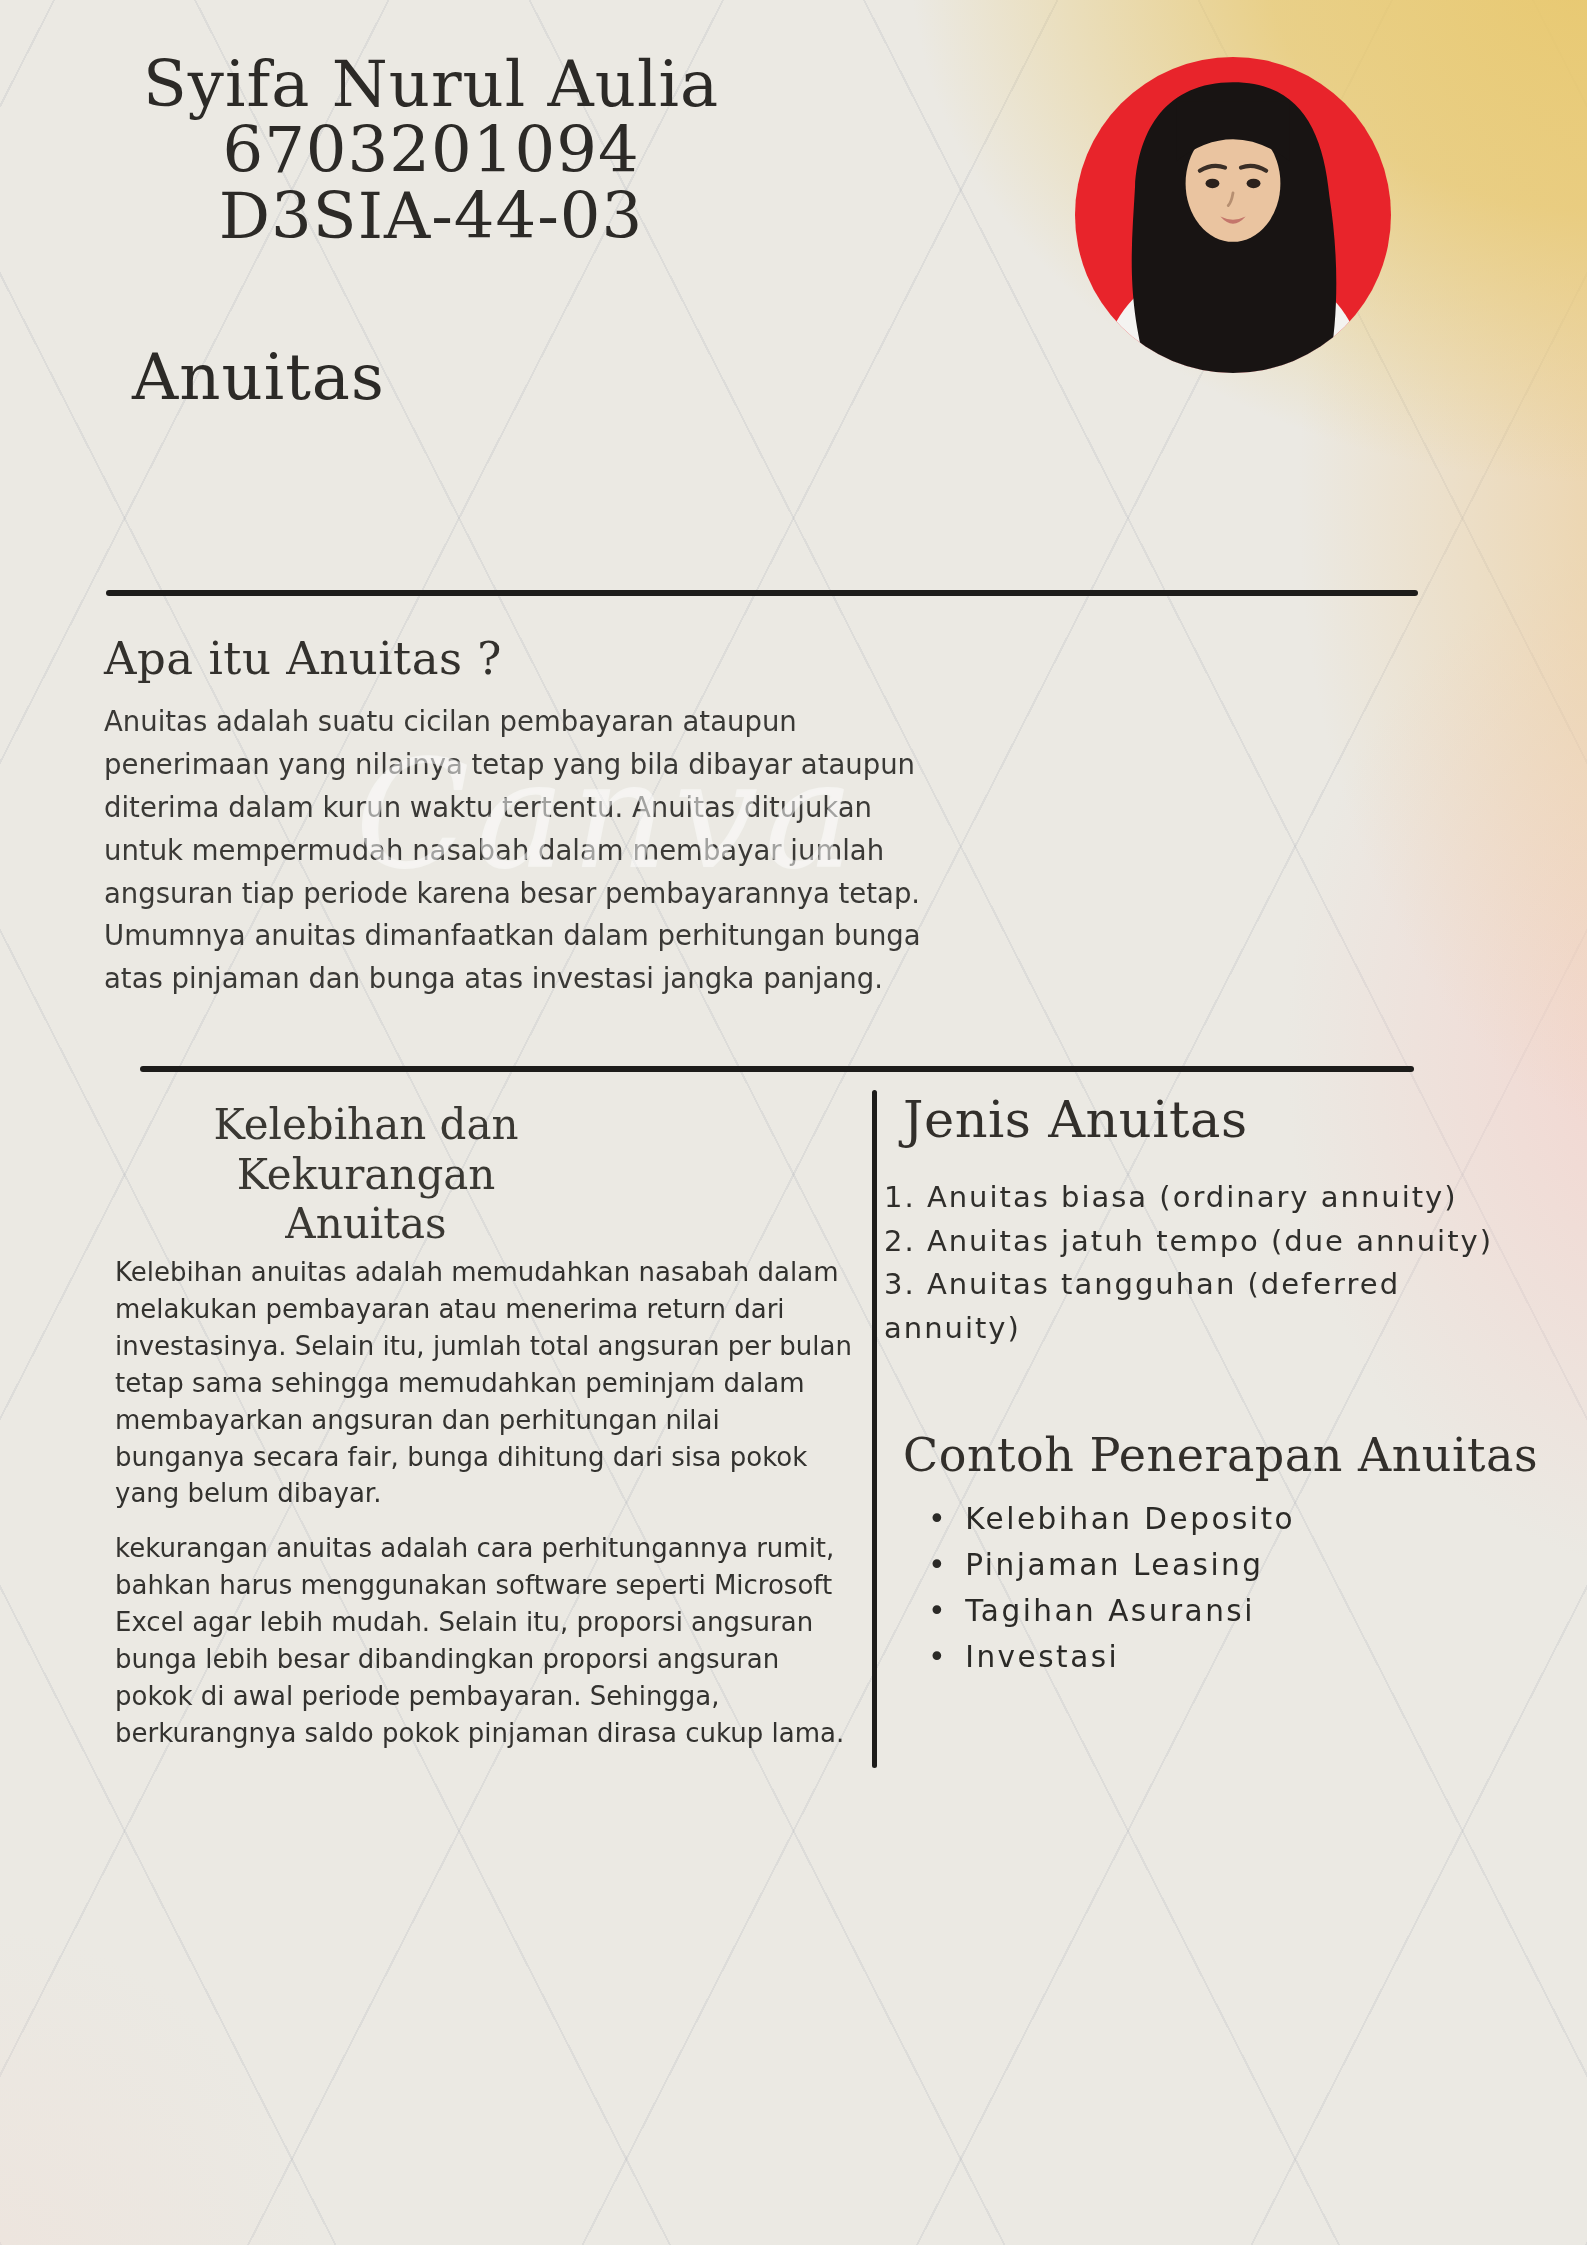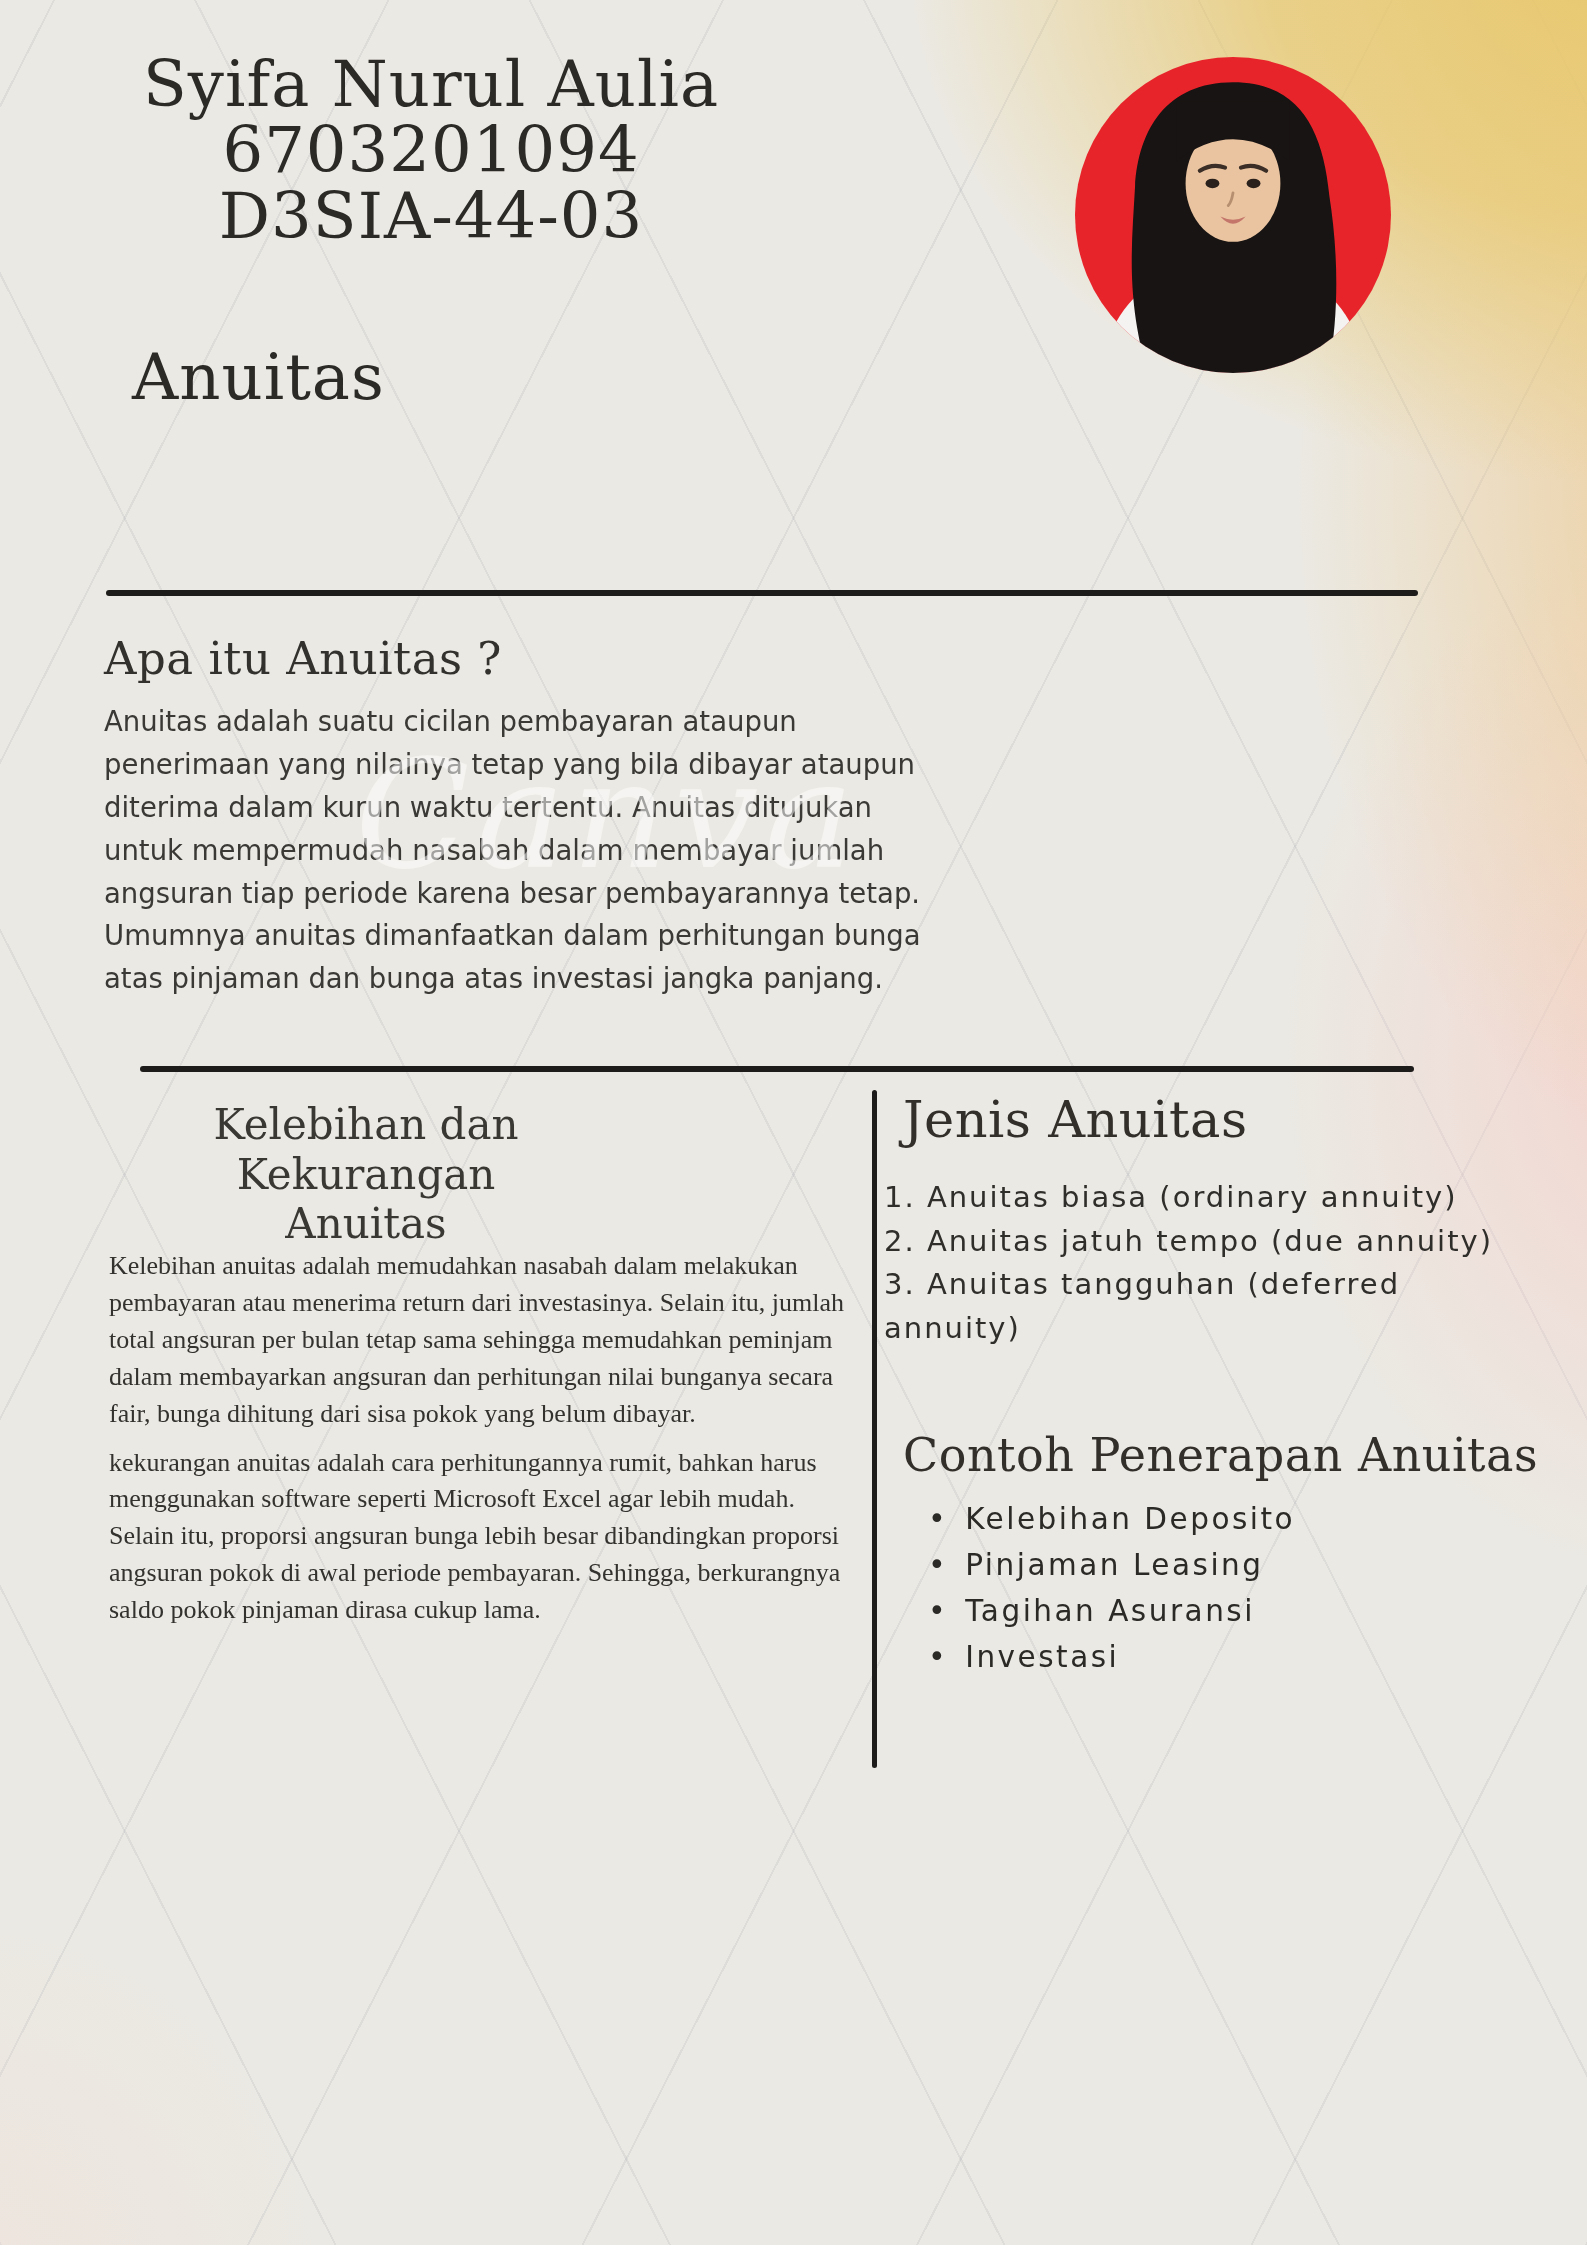--- a/index.html
+++ b/index.html
@@ -30,21 +30,21 @@
   .rule{background:var(--divider);border-radius:3px;}
   .title-rule{left:106px;top:590px;width:1312px;height:6px;}
   .question{left:104px;top:616px;font-size:45px;letter-spacing:0.5px;color:#33312d;margin-top:16px;}
   .intro{left:104px;top:700px;width:846px;font-size:27.5px;line-height:1.56;color:var(--body_text);font-weight:500;}
 
   .mid-rule{left:140px;top:1066px;width:1274px;height:6px;}
   .v-rule{left:872px;top:1090px;width:5px;height:678px;background:var(--divider);border-radius:3px;}
 
   .kel-heading{left:156px;top:1100px;width:420px;font-size:42px;line-height:1.18;color:#3a3833;}
   .kel-body{left:97px;top:1236px;width:778px;font-size:26px;line-height:1.42;color:#33322f;font-weight:500;}
-  .kel-body p{margin:12px;font-family:Liberation Serif, serif;}
+  .kel-body p{margin:18px;}
 
   .jenis-heading{left:903px;top:1090px;font-size:51px;color:#322f2b;letter-spacing:0.5px;}
   .jenis-list{left:884px;top:1176px;width:624px;font-size:29px;line-height:1.5;letter-spacing:2px;color:#2f2e2b;font-weight:500;}
 
   .contoh-heading{left:903px;top:1428px;font-size:46px;color:#322f2b;letter-spacing:0.5px;white-space:nowrap;}
   .contoh-list{left:928px;top:1496px;width:560px;font-size:29.5px;letter-spacing:2.5px;color:#2b2a27;font-weight:500;}
   .contoh-list div{line-height:45px;}
   .contoh-list div::before{content:"•";margin-right:17px;font-size:30px;}
 
   .watermark{

